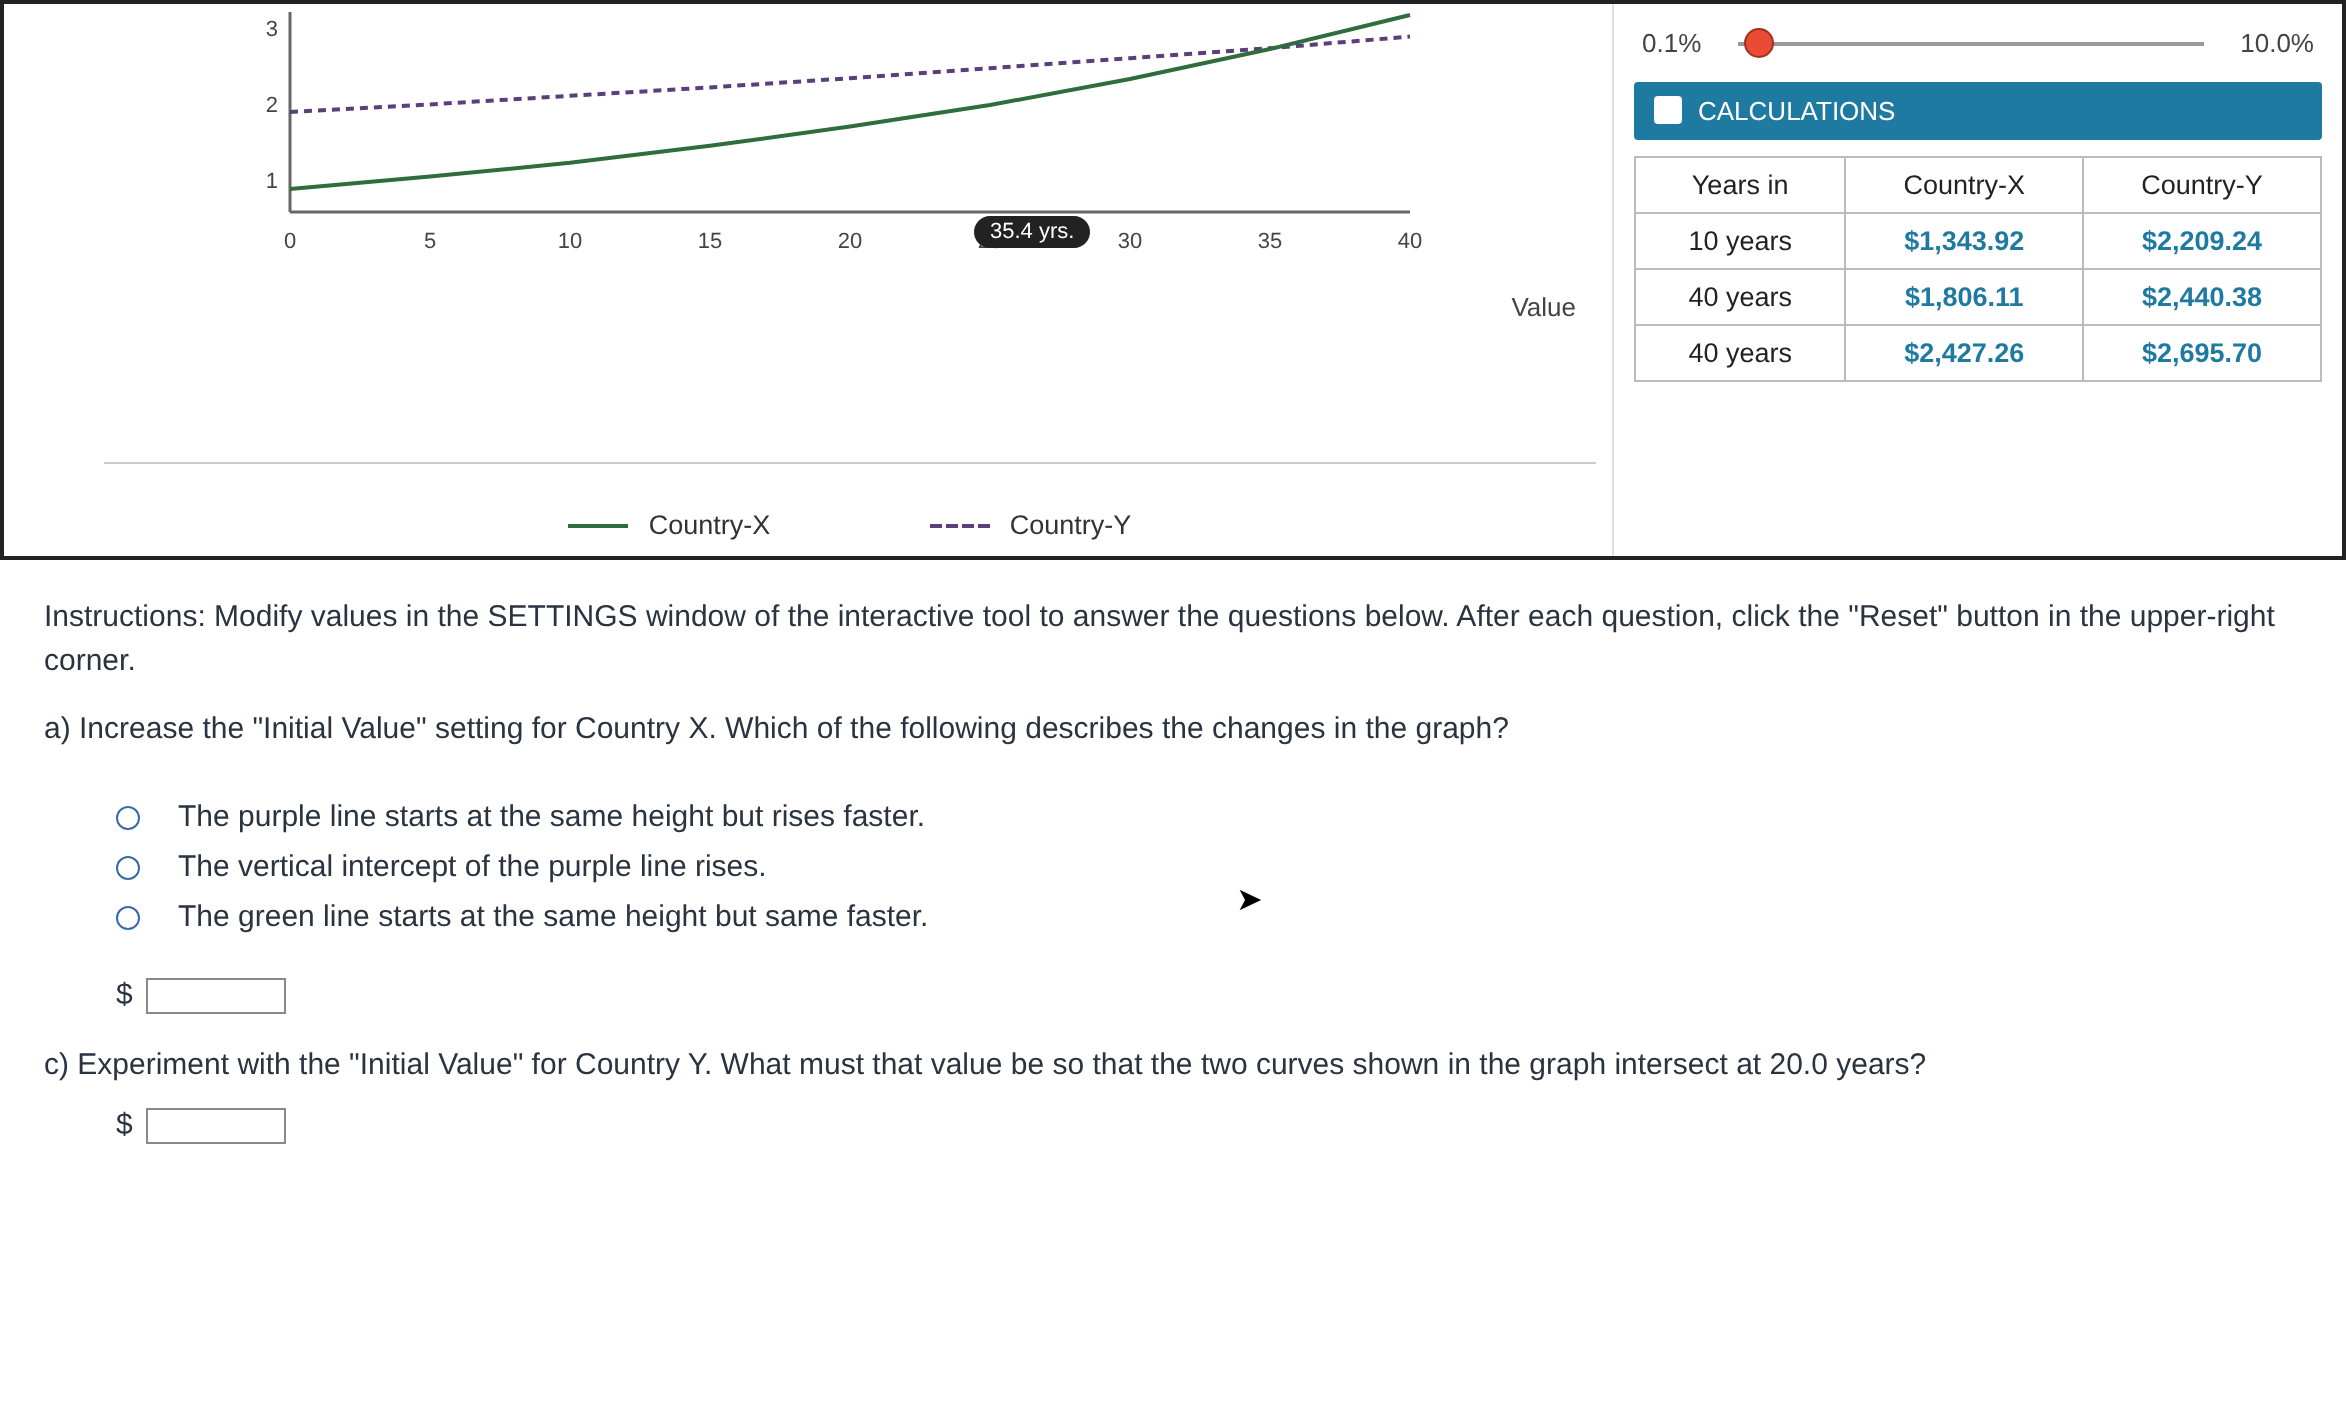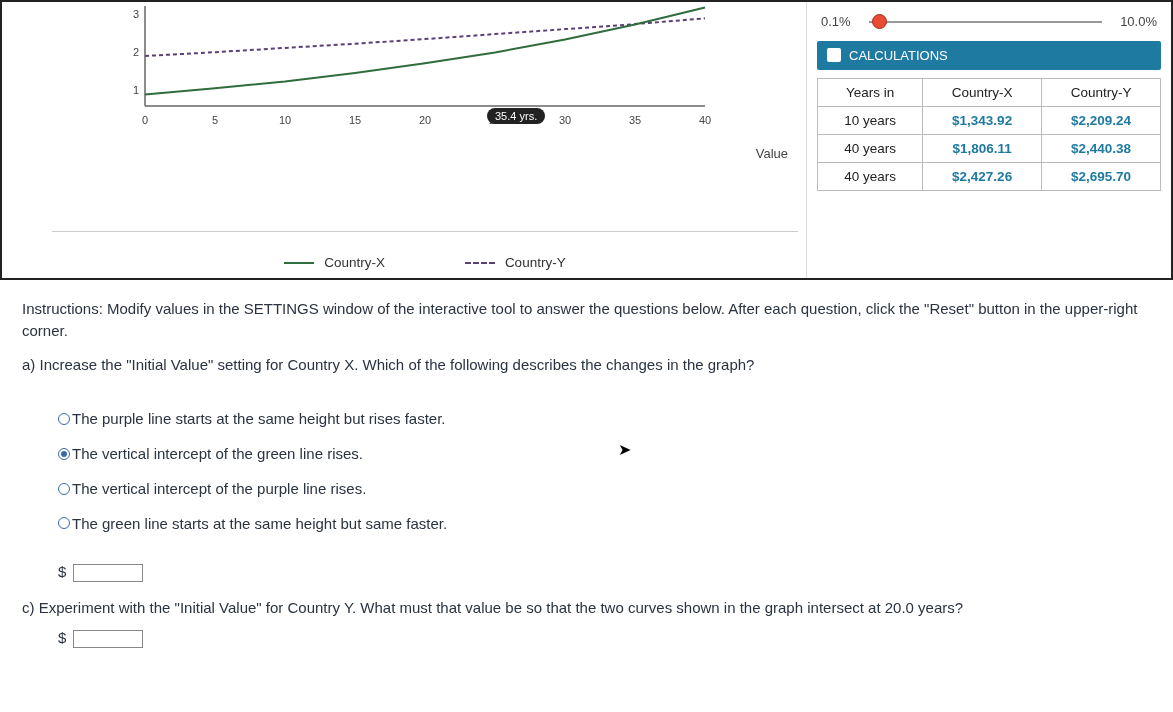--- a/index.html
+++ b/index.html
@@ -23,21 +23,21 @@
   .calc-bar .ico { width:14px; height:14px; background:#fff; display:inline-block; position:relative; border-radius:2px; }
   .calc-table { width:100%; border-collapse: collapse; margin-top: 8px; font-size: 13.5px; }
   .calc-table th, .calc-table td { border: 1px solid #bbb; padding: 6px 8px; text-align:center; }
   .calc-table th { font-weight: normal; background:#fff; }
   .calc-table td.val { color:#1e7aa0; font-weight:600; }
 
   .instructions { padding: 18px 22px 8px 22px; color:#2a3340; font-size: 15px; line-height: 1.45; }
   .instructions p { margin-bottom: 8px; }
   .q { margin-top: 12px; }
   .opts { padding: 12px 0 12px 36px; }
-  .opt { display:flex; align-items:center; gap:2px; margin: 13px 0; font-size: 15px; }
+  .opt { display:flex; align-items:center; gap:19px; margin: 3px 0; font-size: 15px; }
   .radio { width:12px; height:12px; border:1.5px solid #3a6aa8; border-radius:50%; display:inline-block; position:relative; }
   .radio.sel::after { content:''; position:absolute; left:2px; top:2px; width:6px; height:6px; background:#3a6aa8; border-radius:50%; }
   .ans-input { display:inline-block; width:70px; height:18px; border:1px solid #888; background:#fff; vertical-align:middle; margin-left:2px; }
   .cursor { position:absolute; left:618px; top:440px; font-size:16px; color:#000; pointer-events:none; }
 </style>
 </head>
 <body>
 
 <div class="top">
   <div class="chart-area">
@@ -130,24 +130,20 @@
 <div class="instructions">
   <p>Instructions: Modify values in the SETTINGS window of the interactive tool to answer the questions below.  After each question, click the "Reset" button in the upper-right corner.</p>
 
   <p class="q">a) Increase the "Initial Value" setting for Country X.  Which of the following describes the changes in the graph?</p>
   <div class="opts">
     <div class="opt">
       <span class="radio"></span>
       <span>The purple line starts at the same height but rises faster.</span>
     </div>
     <div class="opt">
-      <span class="radio sel"></span>
-      <span>The vertical intercept of the green line rises.</span>
-    </div>
-    <div class="opt">
       <span class="radio"></span>
       <span>The vertical intercept of the purple line rises.</span>
     </div>
     <div class="opt">
       <span class="radio"></span>
       <span>The green line starts at the same height but same faster.</span>
     </div>
   </div>
 
   <div style="padding-left:36px; margin-top:2px;">

